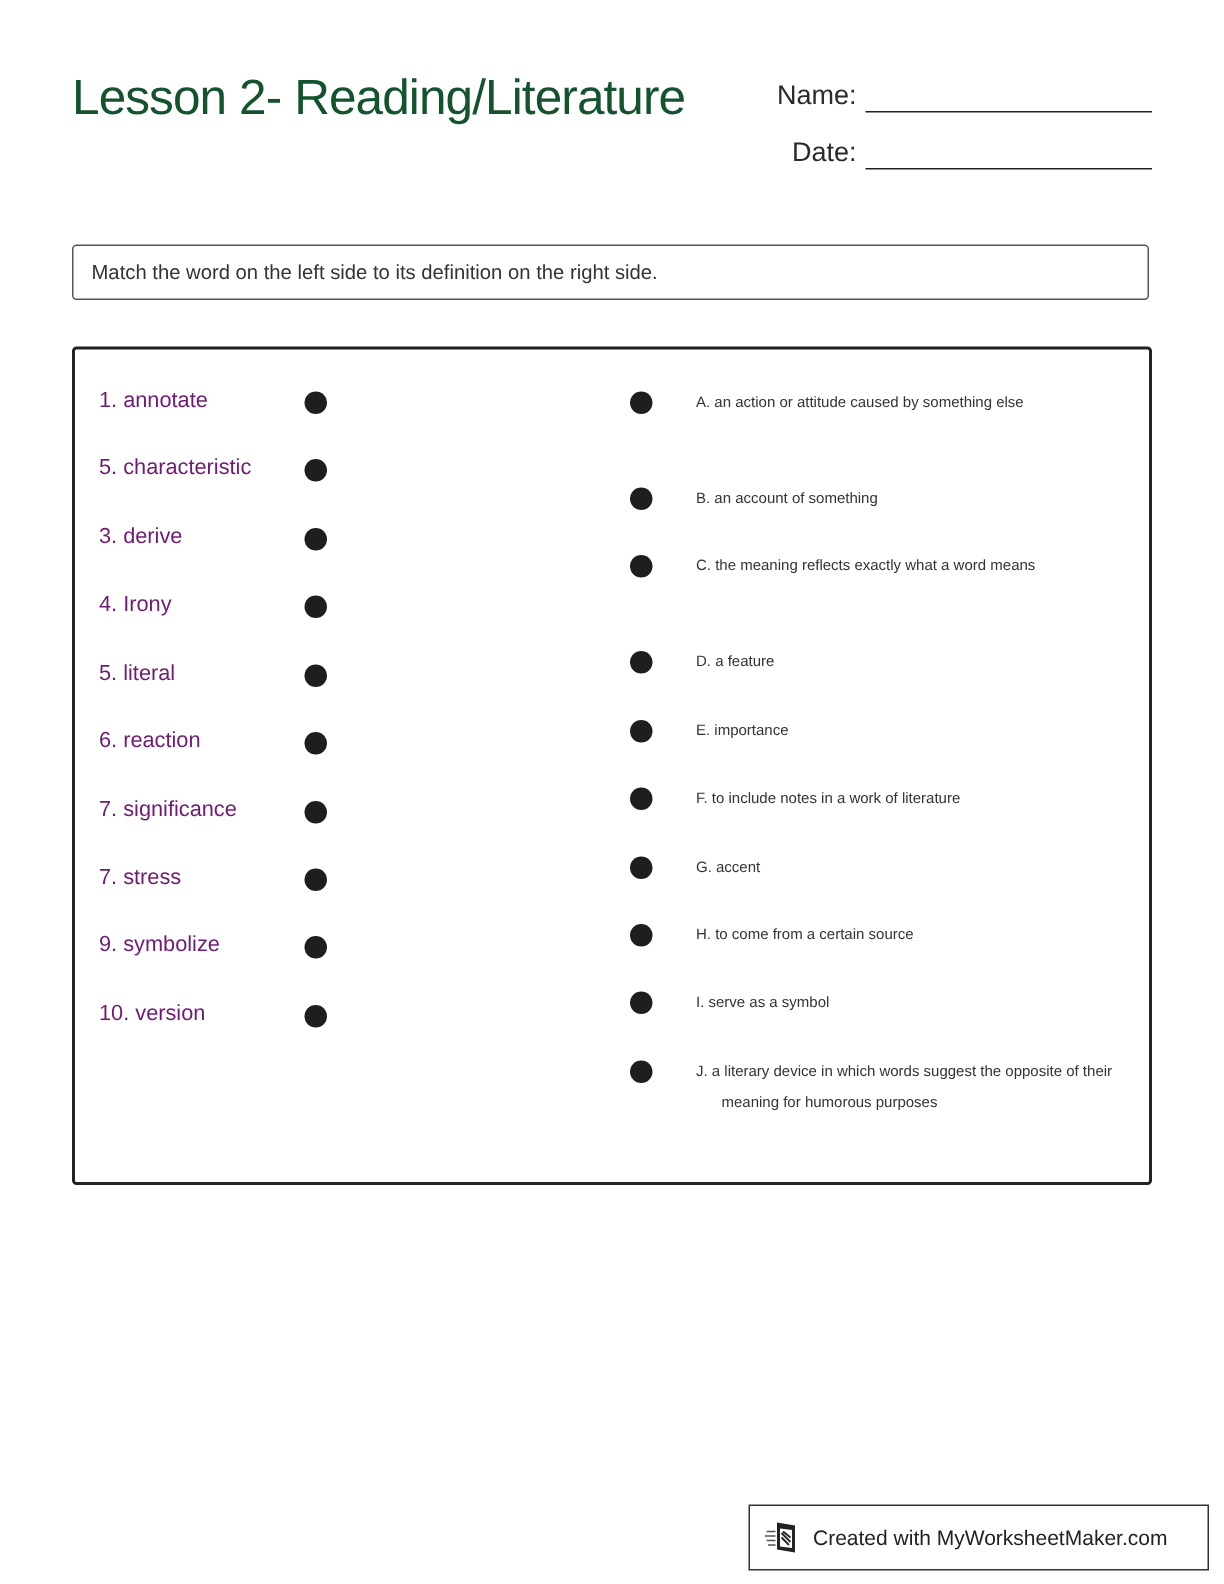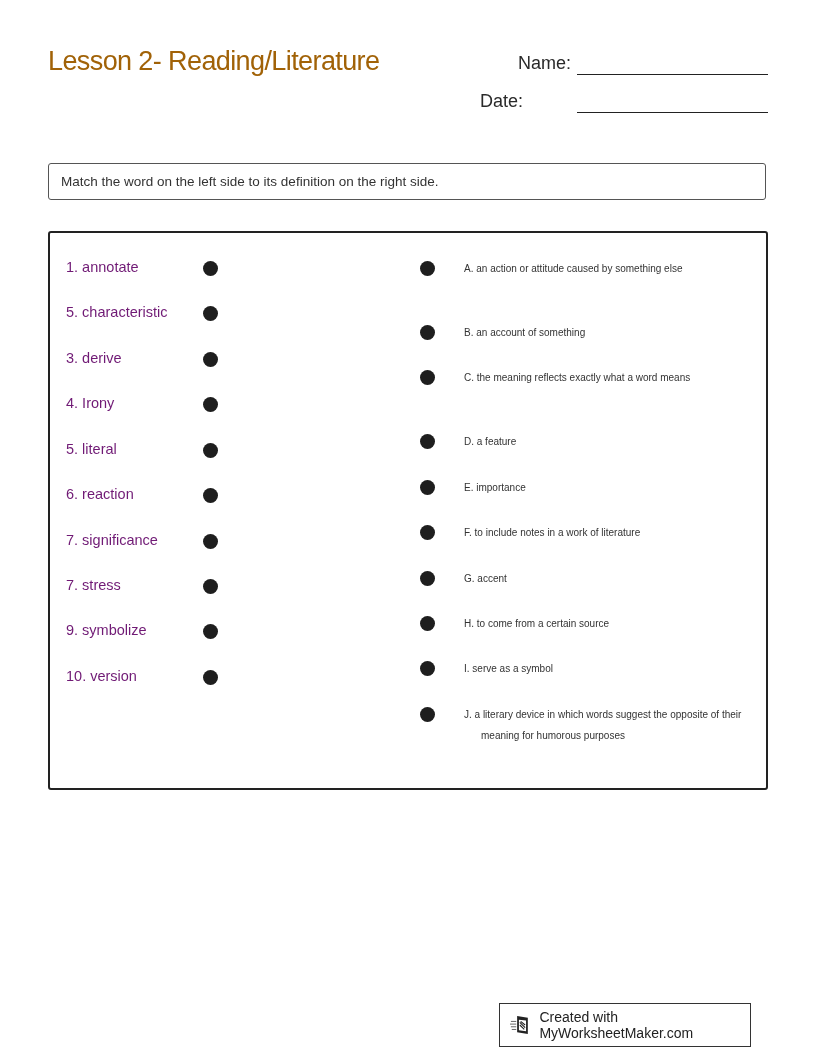--- a/index.html
+++ b/index.html
@@ -2,28 +2,28 @@
 <html><head>
 <meta charset="utf-8">
 <style>
   html, body { margin: 0; padding: 0; background: #ffffff; }
   body {
     width: 816px; height: 1056px; position: relative; overflow: hidden;
     font-family: "DejaVu Sans", "Liberation Sans", sans-serif; color: #2a2a2a;
   }
   .title {
     position: absolute; left: 48px; top: 46px;
-    font-size: 27px; font-weight: normal; letter-spacing: -0.6px; color: #a16207;
+    font-size: 33px; font-weight: normal; letter-spacing: -0.6px; color: #14532d;
     font-family: "Liberation Sans", sans-serif;
   }
   .field { position: absolute; right: 48px; display: flex; align-items: center; }
   .field .label { font-size: 18px; color: #2a2a2a; font-family: "Liberation Sans", sans-serif; margin-right: 6px; }
   .field .line { width: 191px; border-bottom: 1.5px solid #222; height: 22px; }
   .field.name { top: 52px; }
-  .field.date { top: 90px; gap: 48px; }
+  .field.date { top: 90px; }
 
   .instructions {
     position: absolute; left: 48px; top: 163px; width: 718px; height: 37px;
     border: 1px solid #555; border-radius: 3px; box-sizing: border-box;
     padding: 10px 12px; font-size: 13.5px; color: #333;
     font-family: "Liberation Sans", sans-serif;
   }
   .match-box {
     position: absolute; left: 48px; top: 231px; width: 720px; height: 559px;
     border: 2px solid #222; border-radius: 3px; box-sizing: border-box;
@@ -34,21 +34,21 @@
   }
   .dot {
     position: absolute; width: 15px; height: 15px; border-radius: 50%; background: #1e1e1e;
   }
   .def {
     position: absolute; left: 464px; width: 290px; font-size: 10px; line-height: 21px;
     color: #333; font-family: "Liberation Sans", sans-serif;
     padding-left: 17px; text-indent: -17px;
   }
   .footer {
-    position: absolute; left: 499px; top: 1003px; width: 252px; height: 44px;
+    position: absolute; left: 499px; top: 1003px; width: 307px; height: 44px;
     border: 1.5px solid #333; box-sizing: border-box;
     display: flex; align-items: center; padding-left: 10px;
     font-size: 14px; color: #222; font-family: "Liberation Sans", sans-serif;
   }
   .footer svg { margin-right: 8px; }
 </style>
 </head>
 <body>
 
 <div class="title">Lesson 2- Reading/Literature</div>

